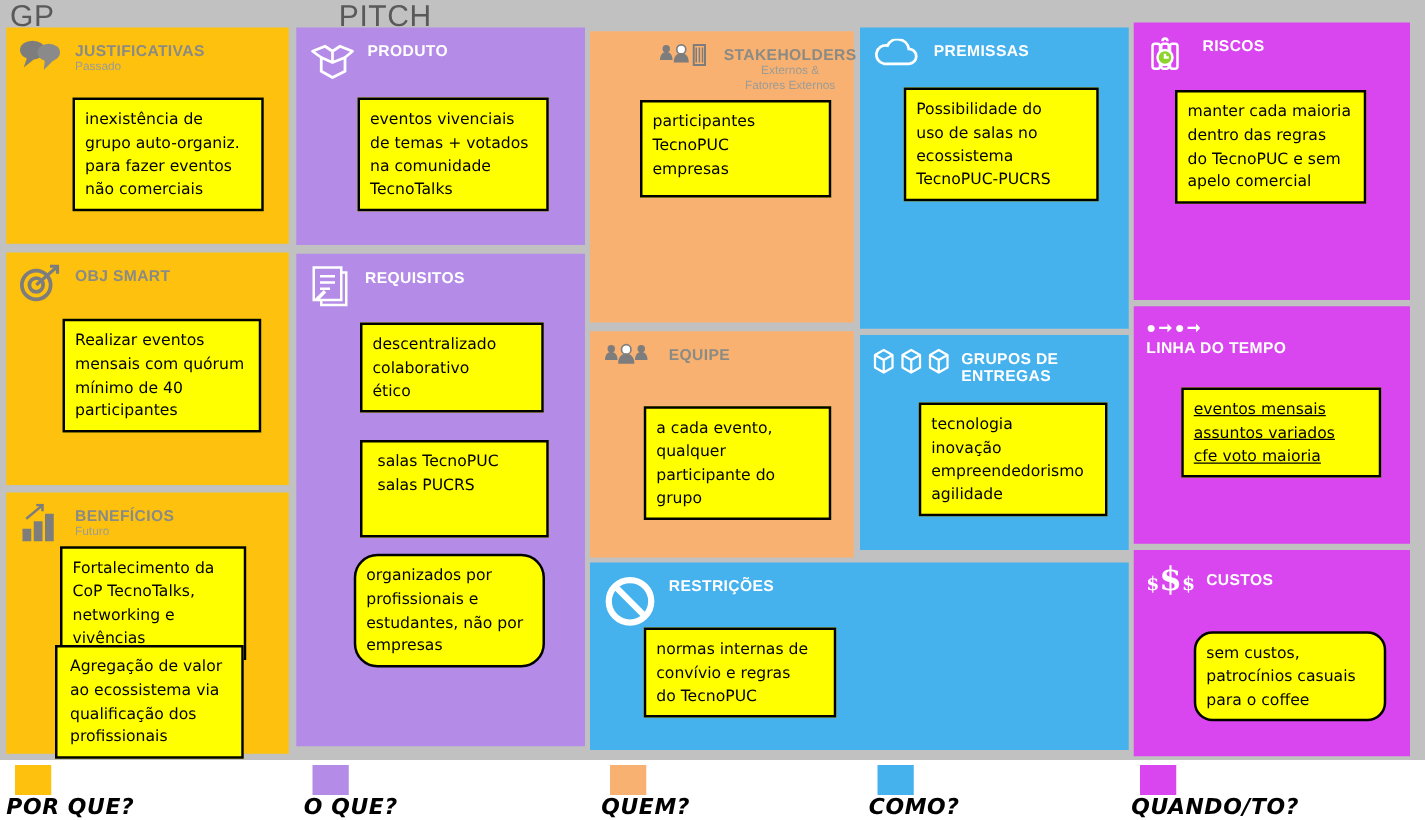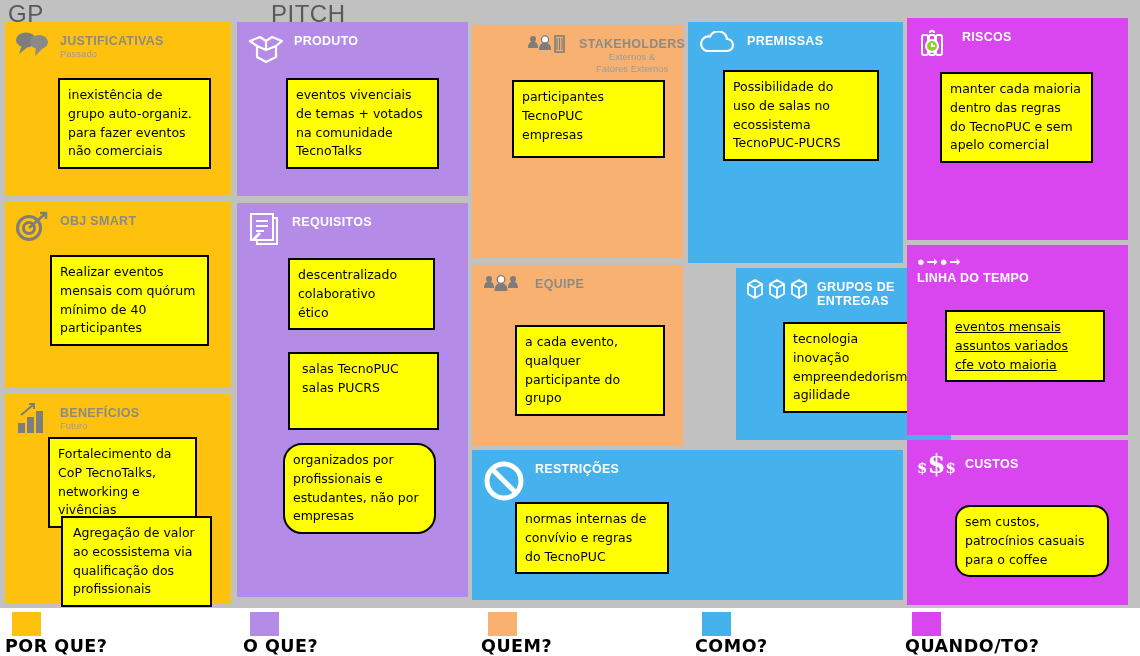--- a/index.html
+++ b/index.html
@@ -32,31 +32,31 @@
 
   
   #sec-justificativas { left:5px;   top:22px;  width:226px; height:173px; }
   #sec-obj-smart      { left:5px;   top:202px; width:226px; height:186px; }
   #sec-beneficios     { left:5px;   top:394px; width:226px; height:209px; }
   #sec-produto        { left:237px; top:22px;  width:231px; height:174px; }
   #sec-requisitos     { left:237px; top:203px; width:231px; height:394px; }
   #sec-stakeholders   { left:472px; top:25px;  width:211px; height:233px;padding-left:44px; }
   #sec-equipe         { left:472px; top:265px; width:211px; height:181px; }
   #sec-premissas      { left:688px; top:22px;  width:215px; height:241px; }
-  #sec-grupos         { left:688px; top:268px; width:215px; height:172px;margin-left:48px; }
+  #sec-grupos         { left:688px; top:268px; width:215px; height:172px; }
   #sec-restricoes     { left:472px; top:450px; width:431px; height:150px; }
   #sec-riscos         { left:907px; top:18px;  width:221px; height:222px; }
   #sec-linha          { left:907px; top:245px; width:221px; height:190px; }
   #sec-custos         { left:907px; top:440px; width:221px; height:165px; }
 
   
   #note-just   { left:53px; top:56px;  width:133px; }
   #note-obj    { left:45px; top:53px;  width:139px; }
   #note-ben1   { left:43px; top:43px;  width:129px; }
-  #note-ben2   { left:56px; top:122px; width:129px;padding-left:10px; }
+  #note-ben2   { left:39px; top:122px; width:129px;padding-left:10px; }
   #note-prod   { left:49px; top:56px;  width:133px; }
   #note-req1   { left:51px; top:55px;  width:127px; }
   #note-req2   { left:51px; top:149px; width:127px; height:62px;padding-left:12px; }
   #note-req3   { left:46px; top:240px; width:133px;border-radius:19px; }
   #note-stak   { left:40px; top:55px;  width:133px; height:62px; }
   #note-equi   { left:43px; top:60px;  width:130px; }
   #note-prem   { left:35px; top:48px;  width:136px; }
   #note-grup   { left:47px; top:54px;  width:131px; }
   #note-rest   { left:43px; top:52px;  width:134px; }
   #note-risc   { left:33px; top:54px;  width:133px; }
@@ -65,21 +65,21 @@
 
   
   .ic { flex:0 0 auto; }
   .dollars { color:#fff; font-weight:bold; font-family:"DejaVu Serif", serif; line-height:1; margin-top:2px; }
   .dollars .d-small { font-size:15px; }
   .dollars .d-big { font-size:26px; }
   .timeline-glyph { color:#fff; font-size:13px; font-weight:bold; letter-spacing:2px; line-height:1; }
 
   
   #legend { position:absolute; left:0; top:608px; width:1140px; height:48px; background:#ffffff; }
-  .legend-item { position:absolute; top:4px; }
+  .legend-item { position:absolute; top:4px;font-style:italic; }
   .legend-swatch { width:29px; height:24px; margin-left:7px; }
   .legend-label { font-weight:bold; font-size:17.5px; color:#000; font-family:"DejaVu Sans", sans-serif; letter-spacing:.5px; }
   #leg-0 { left:5px; }  #leg-1 { left:243px; } #leg-2 { left:481px; }
   #leg-3 { left:695px; } #leg-4 { left:905px; }
 </style>
 </head>
 <body>
 
 <div id="stage">
   <div id="board">

